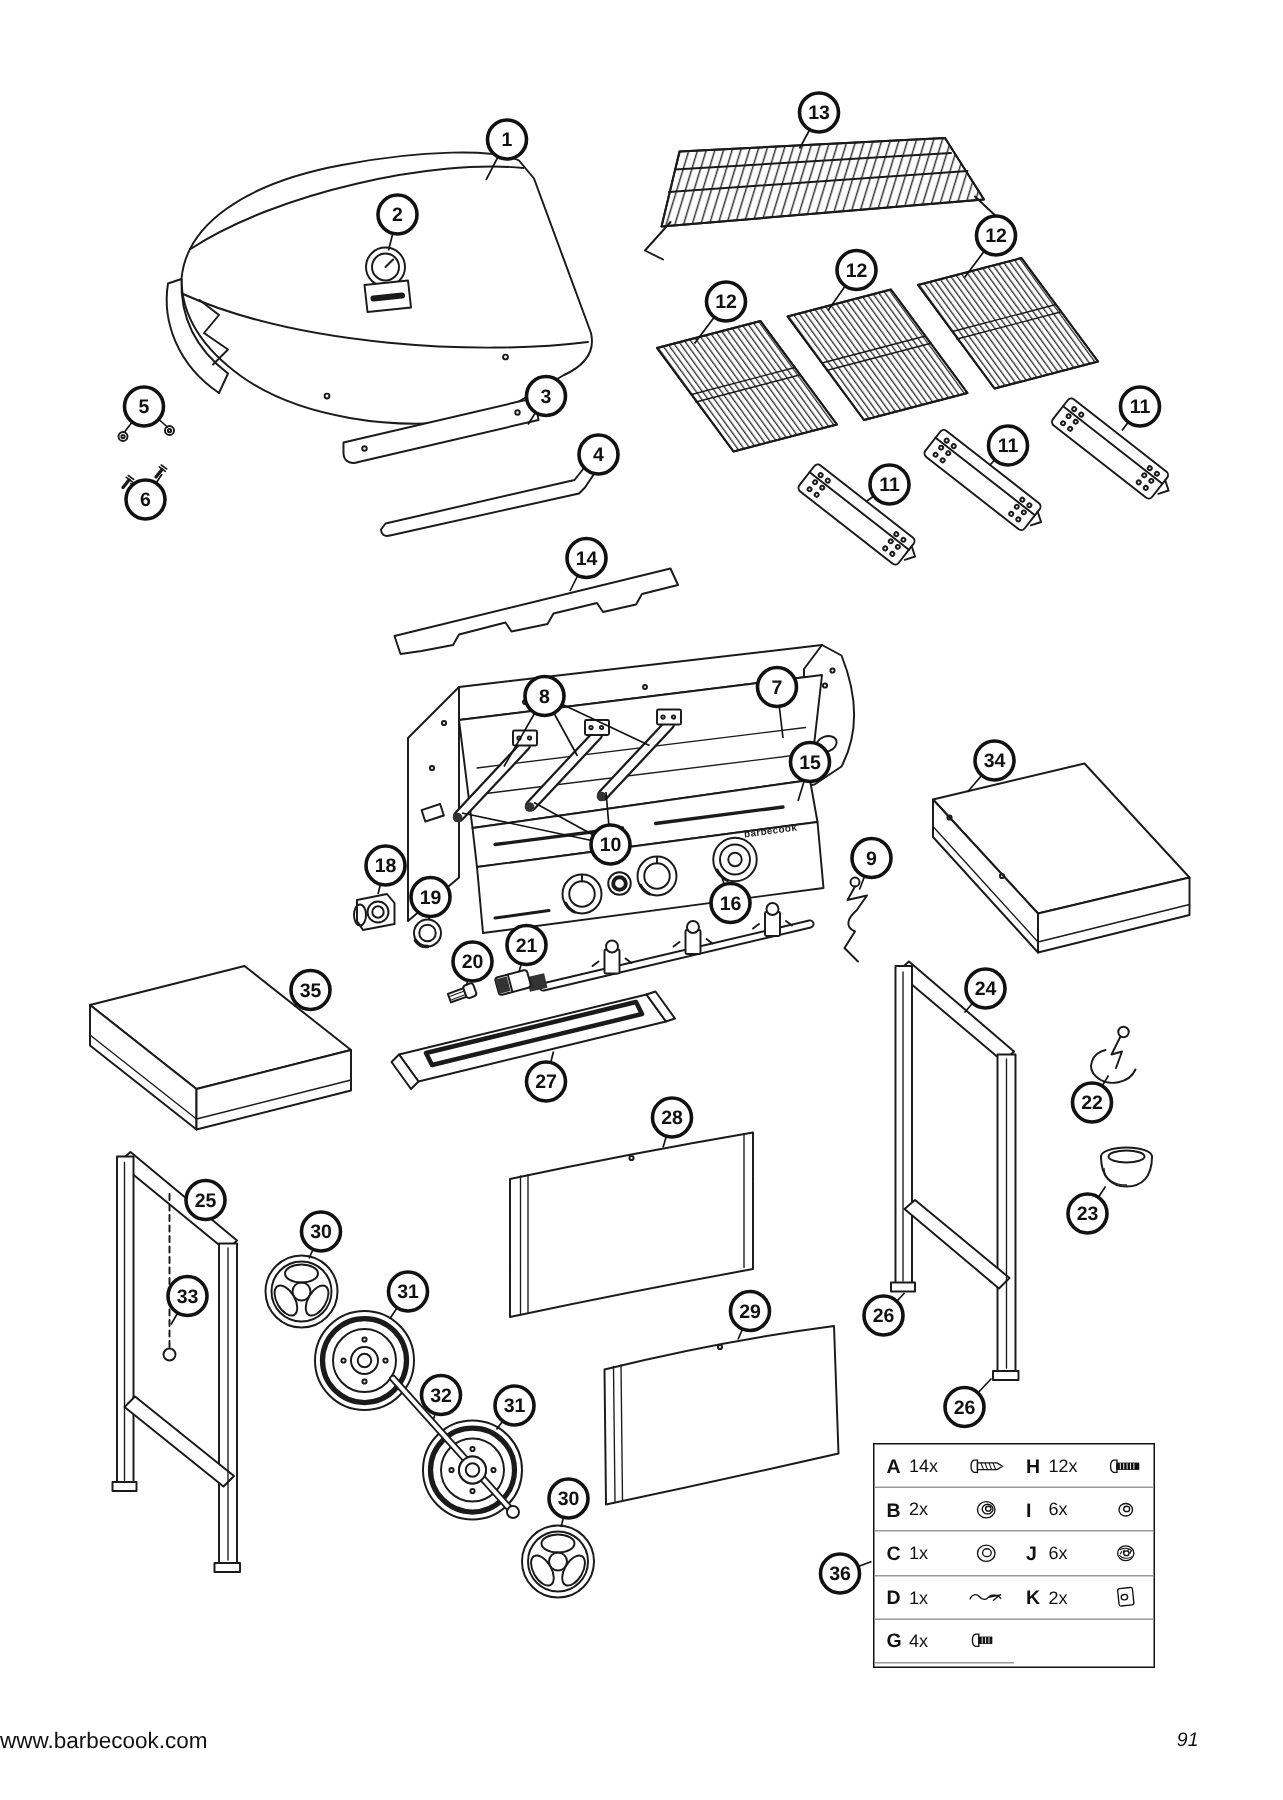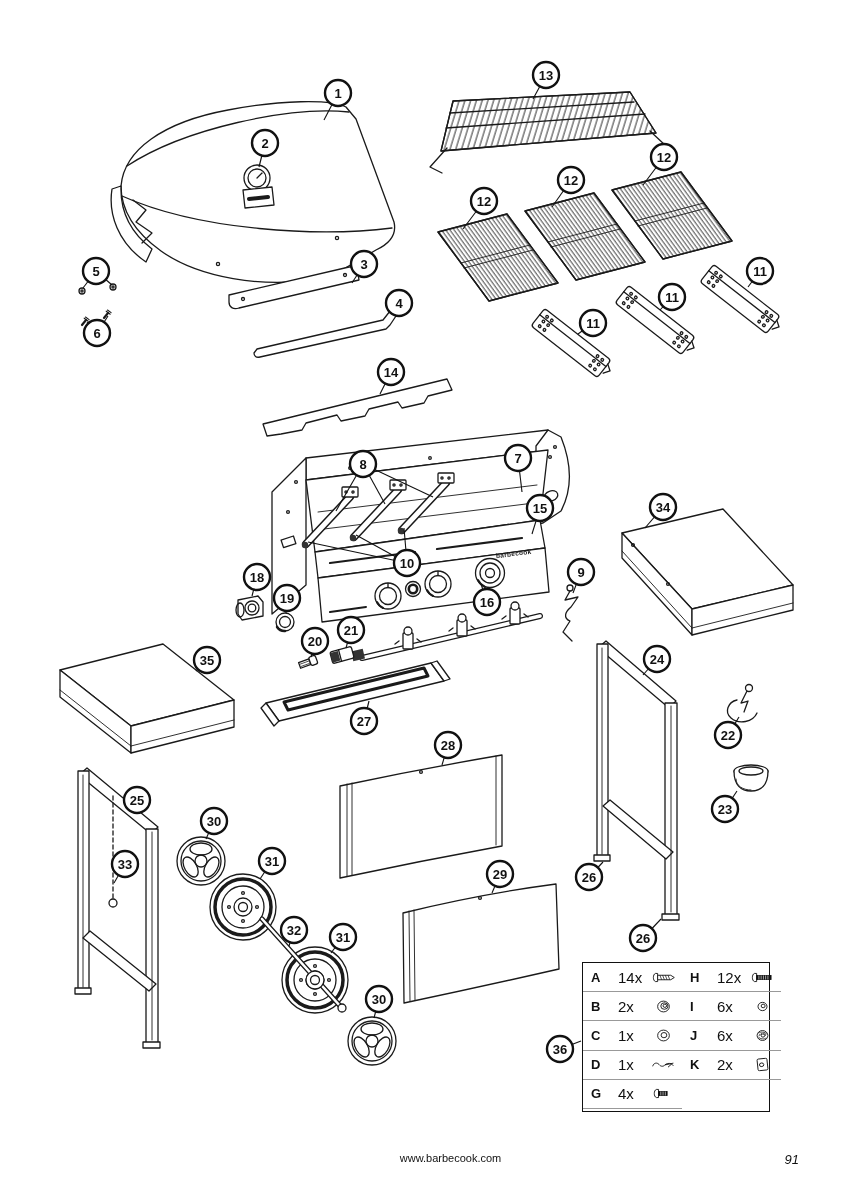--- a/index.html
+++ b/index.html
@@ -15,23 +15,23 @@
   .leader{stroke:#111;stroke-width:1.1;}
   .callout-circle{fill:#fff;stroke:#111;stroke-width:2.4;}
   .callout-num{fill:#111;stroke:none;font:bold 13px "Liberation Sans",sans-serif;text-anchor:middle;}
   
   .hw-table{position:absolute;left:582px;top:962px;width:188px;height:150px;
             border:1.6px solid #111;background:#fff;display:flex;box-sizing:border-box;}
   .hw-col{flex:1;display:flex;flex-direction:column;}
   .hw-row{height:29.2px;box-sizing:border-box;display:flex;align-items:center;
           padding:0 5px 0 8px;border-bottom:1px solid #999;}
   .hw-key{font-weight:bold;font-size:13px;width:15px;}
-  .hw-qty{font-size:15px;width:32px;margin-left:12px;}
+  .hw-qty{font-size:12px;width:32px;}
   .hw-icon{width:27px;height:15px;margin-left:auto;}
-  .footer-url{position:absolute;left:0;right:0;top:1152px;text-align:center;font-size:11px;margin-left:46px;}
+  .footer-url{position:absolute;left:0;right:0;top:1152px;font-size:15px;}
   .page-num{position:absolute;right:56px;top:1152px;font-size:13px;font-style:italic;}
 </style>
 </head>
 <body>
 
 <div class="page">
 
 <svg class="diagram" viewBox="0 0 855 1200">
   <defs>
     <pattern id="grateTines" width="3.4" height="8" patternUnits="userSpaceOnUse" patternTransform="rotate(-36)">

